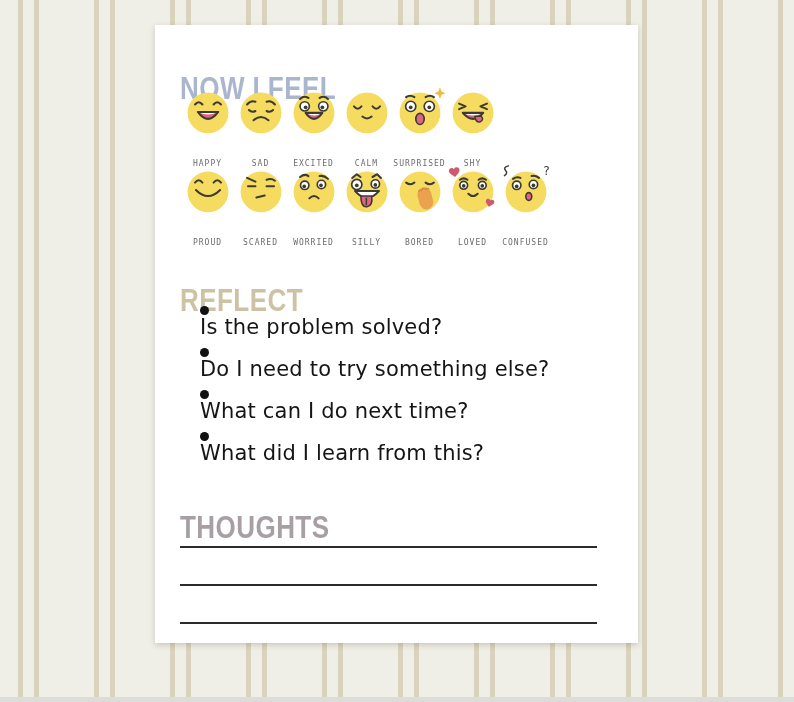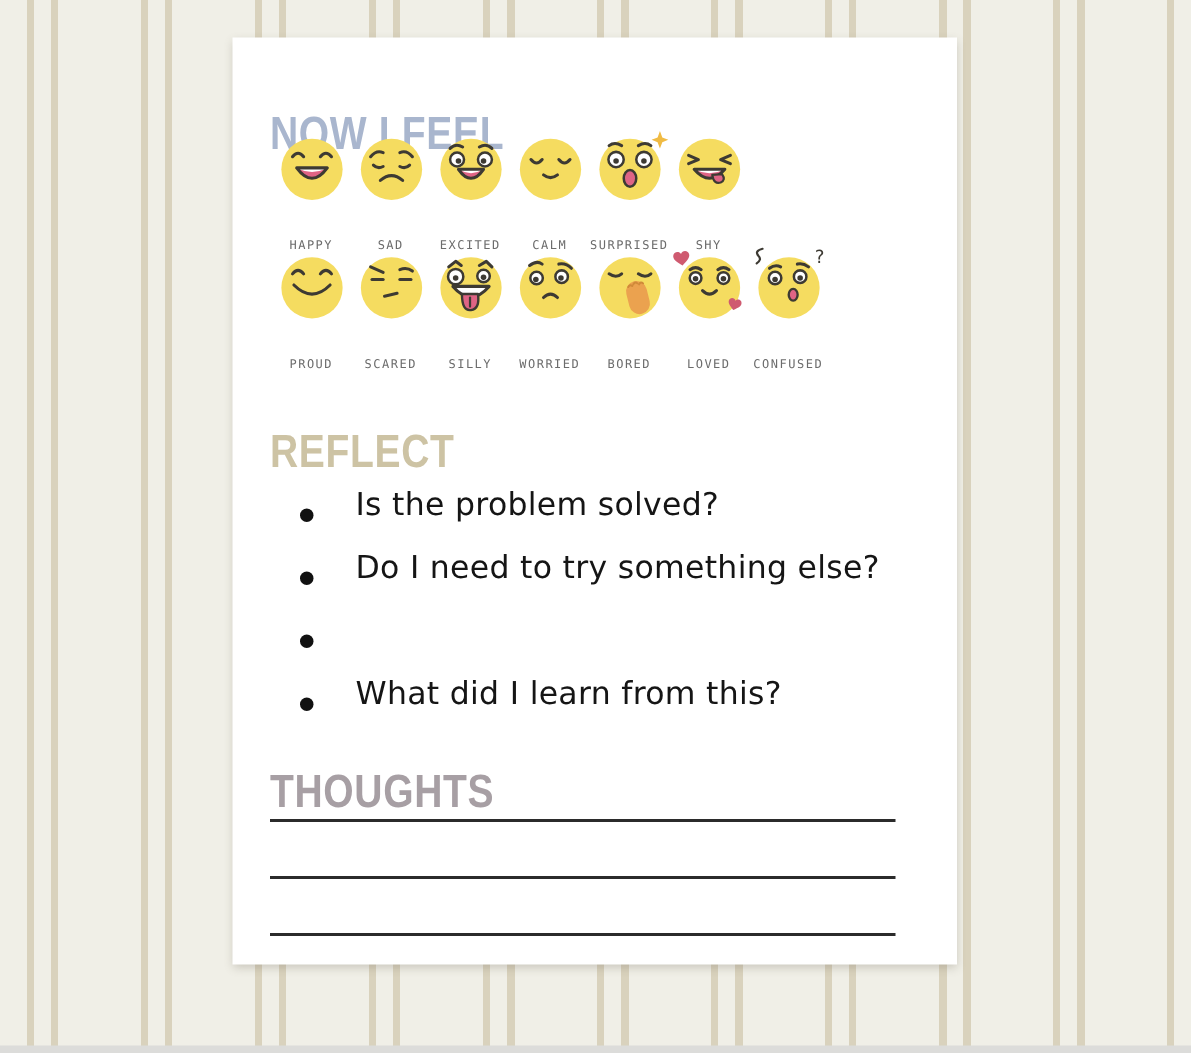--- a/index.html
+++ b/index.html
@@ -39,23 +39,23 @@
   .emoji-cell{flex:0 0 53px;display:flex;flex-direction:column;align-items:center;}
   .emoji-cell svg{display:block;overflow:visible;}
   .emoji-label{
     margin-top:22px;font-family:"DejaVu Sans Mono",monospace;font-size:8px;
     letter-spacing:1px;color:var(--label);white-space:nowrap;
   }
   .questions{
     position:absolute;left:0;top:281px;width:483px;list-style:none;
   }
   .questions li{
-    height:42px;display:flex;align-items:flex-end;padding-left:45px;
+    height:42px;display:flex;align-items:flex-start;padding-left:45px;
     font-family:"DejaVu Sans",sans-serif;font-size:21px;letter-spacing:0.2px;
-    color:var(--c-question,#151515);white-space:nowrap;
+    color:var(--c-question,#151515);white-space:nowrap;flex-direction:column;
   }
   .q-dot{
     flex:0 0 9px;width:9px;height:9px;border-radius:50%;
     background:#111;margin-right:28px;
   }
   .writing-lines{position:absolute;left:25px;top:521px;width:417px;}
   .writing-line{height:2px;background:var(--c-line,#2b2b2b);margin-bottom:36px;}
   
   .st{fill:none;stroke:var(--feat);stroke-width:2.2;stroke-linecap:round;stroke-linejoin:round;}
   .st2{fill:none;stroke:var(--feat);stroke-width:1.6;stroke-linecap:round;}
@@ -174,53 +174,53 @@
             <svg width="52" height="52" viewBox="0 0 56 56" style="overflow:visible">
               <circle cx="28" cy="30" r="22" fill="#f5dc60"></circle>
               <path class="st" d="M13,15 l9,4"></path>
               <path class="st" d="M34,17 q5,-2 9,1"></path>
         <path class="st" d="M14,24 h8"></path>
               <path class="st" d="M34,24 h8"></path>
         <path class="st" d="M23,36 l9,-2"></path>
             </svg>
           </div>
           <div class="emoji-label">SCARED</div>
+        </div>
+        <div class="emoji-cell">
+          <div>
+            <svg width="52" height="52" viewBox="0 0 56 56" style="overflow:visible">
+              <circle cx="28" cy="30" r="22" fill="#f5dc60"></circle>
+              <path class="st" d="M13,14 q5,-4 9,-1"></path>
+              <path class="st" d="M34,13 q5,-1 9,3"></path>
+        <circle cx="18" cy="23" r="4.5" fill="#fff" stroke="#3d3a33" stroke-width="1.8"></circle>
+              <circle cx="36" cy="22" r="4.5" fill="#fff" stroke="#3d3a33" stroke-width="1.8"></circle>
+              <circle class="pupil" cx="17.5" cy="24" r="2"></circle>
+              <circle class="pupil" cx="35.5" cy="23" r="2"></circle>
+        <path class="st" d="M23,37 q5,-5 10,0"></path>
+            </svg>
+          </div>
+          <div class="emoji-label">WORRIED</div>
         </div>
         <div class="emoji-cell">
           <div>
             <svg width="52" height="52" viewBox="0 0 56 56" style="overflow:visible">
               <circle cx="28" cy="30" r="22" fill="#f5dc60"></circle>
               <path class="st" d="M12,15 l5,-4 4,3"></path>
               <path class="st" d="M34,14 l5,-3 4,4"></path>
         <circle cx="17" cy="22" r="5.5" fill="#fff" stroke="#3d3a33" stroke-width="1.8"></circle>
               <circle cx="37" cy="21.5" r="4.5" fill="#fff" stroke="#3d3a33" stroke-width="1.8"></circle>
               <circle class="pupil" cx="17" cy="23" r="2"></circle>
               <circle class="pupil" cx="37" cy="22.5" r="2"></circle>
         <path d="M15,29 Q28,44 41,29 Z" fill="#fff"></path>
         <path class="st" d="M15,29 Q28,44 41,29 Z"></path>
         <path d="M21.5,34.5 Q21.5,47 28,46 Q34.5,45 33,34.5 Z" fill="#df6485" stroke="#3d3a33" stroke-width="1.7" stroke-linejoin="round"></path>
         <path class="st2" d="M27.3,37 v6.5"></path>
             </svg>
           </div>
           <div class="emoji-label">SILLY</div>
-        </div>
-        <div class="emoji-cell">
-          <div>
-            <svg width="52" height="52" viewBox="0 0 56 56" style="overflow:visible">
-              <circle cx="28" cy="30" r="22" fill="#f5dc60"></circle>
-              <path class="st" d="M13,14 q5,-4 9,-1"></path>
-              <path class="st" d="M34,13 q5,-1 9,3"></path>
-        <circle cx="18" cy="23" r="4.5" fill="#fff" stroke="#3d3a33" stroke-width="1.8"></circle>
-              <circle cx="36" cy="22" r="4.5" fill="#fff" stroke="#3d3a33" stroke-width="1.8"></circle>
-              <circle class="pupil" cx="17.5" cy="24" r="2"></circle>
-              <circle class="pupil" cx="35.5" cy="23" r="2"></circle>
-        <path class="st" d="M23,37 q5,-5 10,0"></path>
-            </svg>
-          </div>
-          <div class="emoji-label">WORRIED</div>
         </div>
         <div class="emoji-cell">
           <div>
             <svg width="52" height="52" viewBox="0 0 56 56" style="overflow:visible">
               <circle cx="28" cy="30" r="22" fill="#f5dc60"></circle>
               <path class="st" d="M13,20 q5,3.5 9,0"></path>
               <path class="st" d="M34,20 q5,3.5 9,0"></path>
         <g transform="rotate(-14 34 38)">
           <rect x="26.5" y="25" width="15" height="24" rx="7.5" fill="#eba24f"></rect>
           <path d="M29,28 q1.7,-2 3,0 M33,27 q1.7,-2 3,0 M37,28 q1.7,-2 3,0" fill="none" stroke="#d08a39" stroke-width="1.4" stroke-linecap="round"></path>
@@ -274,20 +274,21 @@
         <li>
           <span class="q-dot"></span>
           <span>Is the problem solved?</span>
         </li>
         <li>
           <span class="q-dot"></span>
           <span>Do I need to try something else?</span>
         </li>
         <li>
           <span class="q-dot"></span>
+          <span>What can I do next time?</span>
         </li>
         <li>
           <span class="q-dot"></span>
           <span>What did I learn from this?</span>
         </li>
       </ul>
 
     <div class="title title-thoughts">THOUGHTS</div>
     <div class="writing-lines" id="writing-lines">
         <div class="writing-line"></div>

